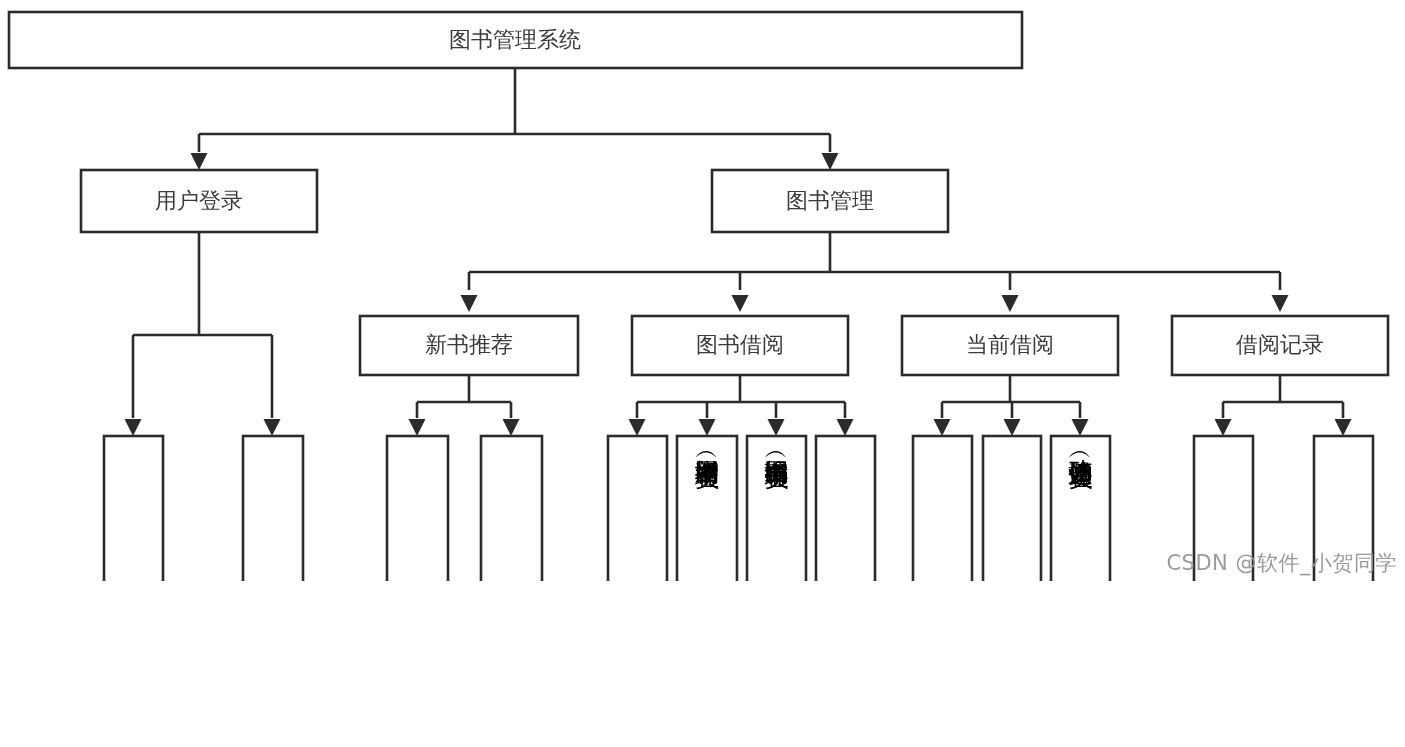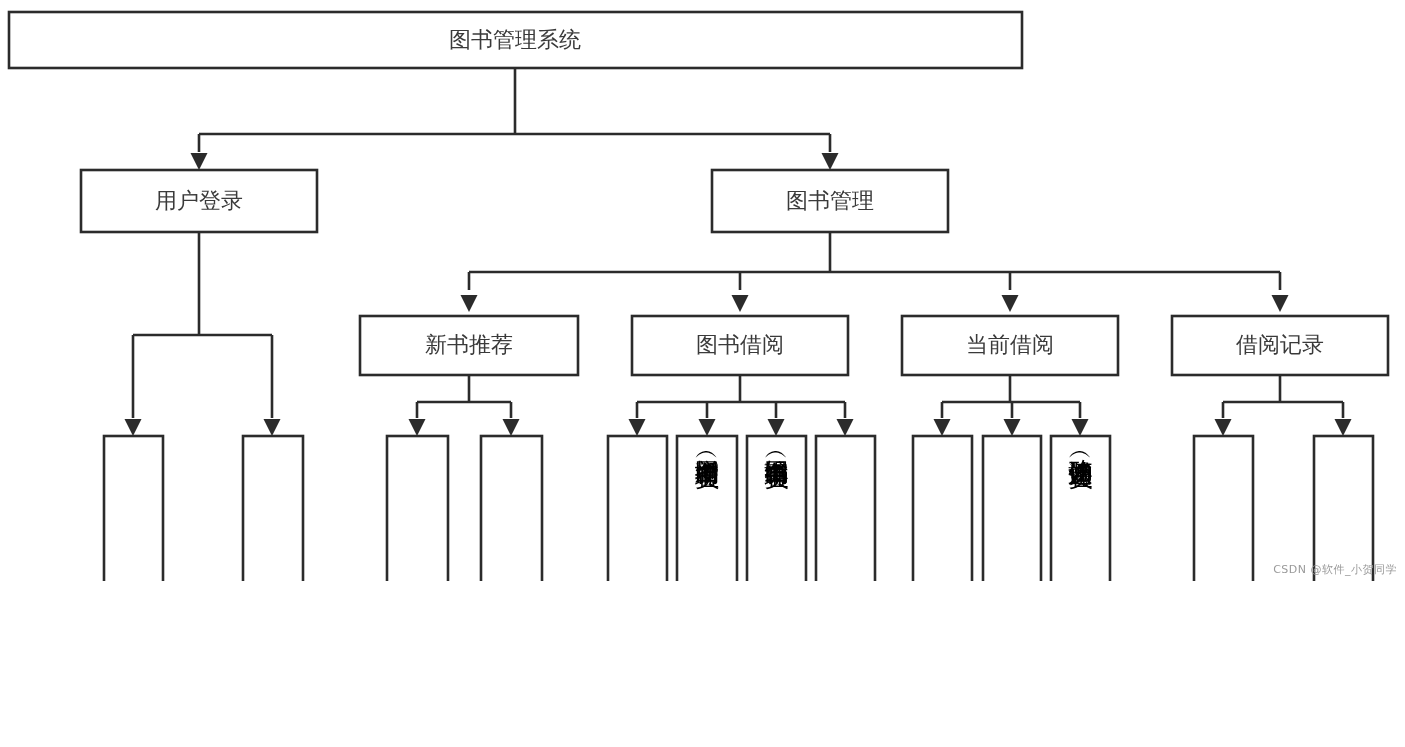--- a/index.html
+++ b/index.html
@@ -7,21 +7,21 @@
   #stage{position:relative;width:1405px;height:581px;background:#ffffff;overflow:hidden;}
   svg#diagram{position:absolute;left:0;top:0;width:1405px;height:747px;display:block;}
   .nodebox{fill:#ffffff;stroke:#2b2b2b;stroke-width:2.6;}
   .connector{stroke:#2b2b2b;stroke-width:2.6;fill:none;stroke-linecap:butt;}
   .arrowhead{fill:#2b2b2b;stroke:none;}
   .hlabel{font-family:"DejaVu Sans","Liberation Sans",sans-serif;font-size:22px;fill:#3a3a3a;text-anchor:middle;dominant-baseline:middle;}
   .hlabel-title{font-size:22px;}
   .vlabel{font-family:"DejaVu Sans","Liberation Sans",sans-serif;font-size:24px;fill:#3a3a3a;
           writing-mode:vertical-rl;text-orientation:upright;letter-spacing:1px;}
   .watermark{position:absolute;right:8px;bottom:4px;font-family:"DejaVu Sans","Liberation Sans",sans-serif;
-             font-size:11px;color:#9a9a9a;letter-spacing:0.5px;white-space:nowrap;}
+             font-size:21px;color:#9a9a9a;letter-spacing:0.5px;white-space:nowrap;}
 </style>
 </head>
 <body>
 
 <div id="stage">
 
   <svg id="diagram" viewBox="0 0 1405 747">
 
     <defs>
       <g id="arw">

